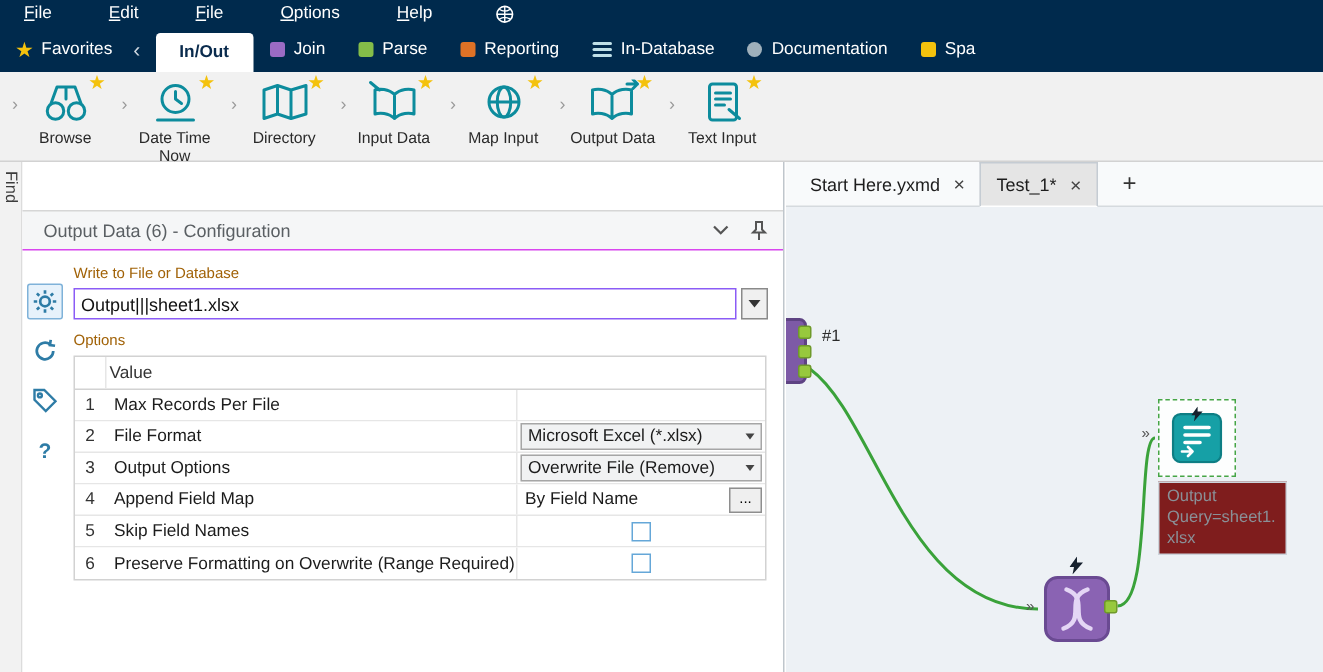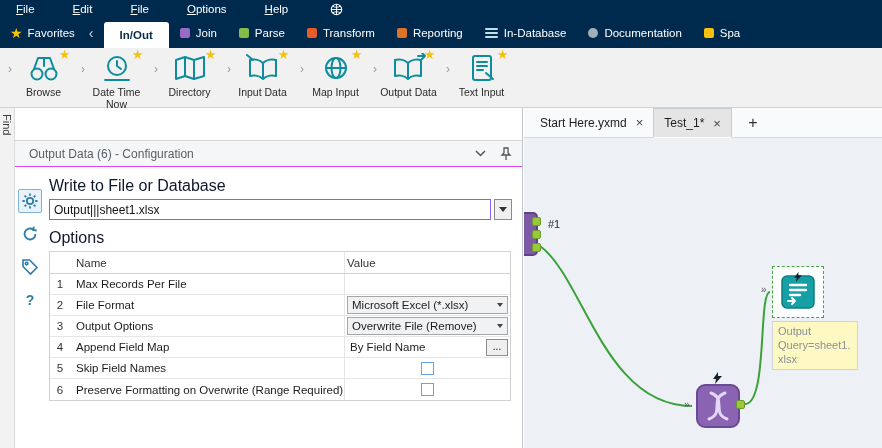--- a/index.html
+++ b/index.html
@@ -42,21 +42,21 @@
   .config { position:absolute; left:15px; top:108px; width:508px; height:340px; background:#fff; border-right:1px solid #bfc6cc; display:flex; flex-direction:column; }
   .cfg-header { height:27px; background:#f5f6f7; border-top:1px solid #d6d6d6; border-bottom:1px solid #d946ef; display:flex; align-items:center; padding:0 10px 0 14px;margin-top:32px; }
   .cfg-title { font-size:12px; color:#5a5f63; flex:1; }
   .cfg-header .hicon { margin-left:14px; display:flex; align-items:center; cursor:pointer; }
   .cfg-body { flex:1; display:flex; }
   .cfg-icons { width:30px; padding-top:22px; display:flex; flex-direction:column; align-items:center; gap:9px; }
   .cfg-icons .ibox { width:24px; height:24px; display:flex; align-items:center; justify-content:center; border-radius:2px; cursor:pointer; }
   .cfg-icons .ibox.sel { background:#e7f2fb; border:1px solid #7fb2d9; }
   .qmark { color:#2e7ca6; font-weight:bold; font-size:14px; }
   .cfg-main { flex:1; padding:10px 10px 0 4px; }
-  .lbl { font-size:16px; color:#0f172a; margin-bottom:4px; }
+  .lbl { font-size:10px; color:#a16207; margin-bottom:4px; }
   .field-row { display:flex; align-items:stretch; margin-bottom:9px; }
   .path-input { flex:1; height:21px; border:1px solid #8b5cf6; font-size:12px; padding:1px 4px; font-family:Liberation Sans, sans-serif; color:#111; }
   .dd-btn { width:18px; height:21px; margin-left:3px; border:1px solid #8a8a8a; background:#f0f0f0; display:flex; align-items:center; justify-content:center; cursor:pointer; }
   .caret { width:0; height:0; border-left:4px solid transparent; border-right:4px solid transparent; border-top:5px solid #333; }
   .caret.sm { border-left-width:3.5px; border-right-width:3.5px; border-top-width:4.5px; border-top-color:#444; }
 
   .opt-table { border:1px solid #d2d2d2; width:462px; margin-top:2px; font-size:11.5px; color:#1c1c1c; }
   .trow { display:grid; grid-template-columns:20px 1fr 166px; align-items:center; height:21px; border-bottom:1px solid #e6e6e6; background:#fff; }
   .trow.head { height:22px; border-bottom:1px solid #d2d2d2; color:#333; }
   .trow:last-child { border-bottom:none; }
@@ -81,21 +81,21 @@
 
   .wires { position:absolute; left:0; top:0; pointer-events:none; }
   .node { position:absolute; }
   .join-partial { left:-10px; top:74px; width:24px; height:44px; background:#7d5aa6; border:2px solid #5e4383; border-radius:5px; }
   .anchor { position:absolute; width:9px; height:9px; background:#97c93d; border:1px solid #6f9a2a; border-radius:2px; }
   .conn-label { position:absolute; left:24px; top:80px; font-size:11px; color:#2a2a2a; }
   .purple-tool { left:172px; top:246px; width:44px; height:44px; background:#8a63b3; border:2px solid #6a4a92; border-radius:9px; display:flex; align-items:center; justify-content:center; }
   .bolt { position:absolute; }
   .in-anchor { position:absolute; font-size:10px; color:#555; }
   .sel-box { left:248px; top:128px; width:52px; height:52px; border:1.5px dashed #46a546; background:#fdfefe; display:flex; align-items:center; justify-content:center; }
-  .annotation { position:absolute; left:248px; top:183px; width:86px; min-height:46px; background:#fef9c3; border:1px solid #cdd3da; padding:3px 5px; font-size:11px; line-height:1.25; color:#8a9097; overflow-wrap:anywhere; }
+  .annotation { position:absolute; left:248px; top:183px; width:86px; min-height:46px; background:#7f1d1d; border:1px solid #cdd3da; padding:3px 5px; font-size:11px; line-height:1.25; color:#8a9097; overflow-wrap:anywhere; }
 </style>
 </head>
 <body>
 
 <div id="app">
 
   <div class="menubar">
     <span class="menu-item">File</span>
     <span class="menu-item">Edit</span>
     <span class="menu-item">File</span>
@@ -118,24 +118,20 @@
     <span class="rib-tab active">
         <span>In/Out</span>
       </span>
     <span class="rib-tab">
         <span class="sw sq c-join"></span>
         <span>Join</span>
       </span>
     <span class="rib-tab">
         <span class="sw sq c-parse"></span>
         <span>Parse</span>
-      </span>
-    <span class="rib-tab">
-        <span class="sw sq c-trans"></span>
-        <span>Transform</span>
       </span>
     <span class="rib-tab">
         <span class="sw sq c-rep"></span>
         <span>Reporting</span>
       </span>
     <span class="rib-tab">
         <span class="db-icon">
           <i></i>
           <i></i>
           <i></i>
@@ -278,21 +274,20 @@
         <div class="field-row">
           <input class="path-input" type="text" value="Output|||sheet1.xlsx" style="">
           <span class="dd-btn">
               <span class="caret"></span>
             </span>
         </div>
         <div class="lbl">Options</div>
         <div class="opt-table">
           <div class="trow head">
             <div class="tnum"></div>
-            <div class="tname">Name</div>
             <div class="tval">Value</div>
           </div>
           <div class="trow">
             <div class="tnum">1</div>
             <div class="tname">Max Records Per File</div>
             <div class="tval"></div>
           </div>
           <div class="trow">
             <div class="tnum">2</div>
             <div class="tname">File Format</div>

